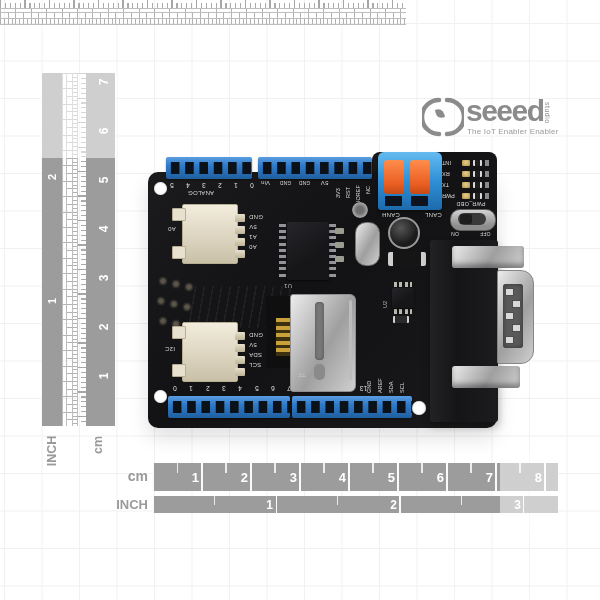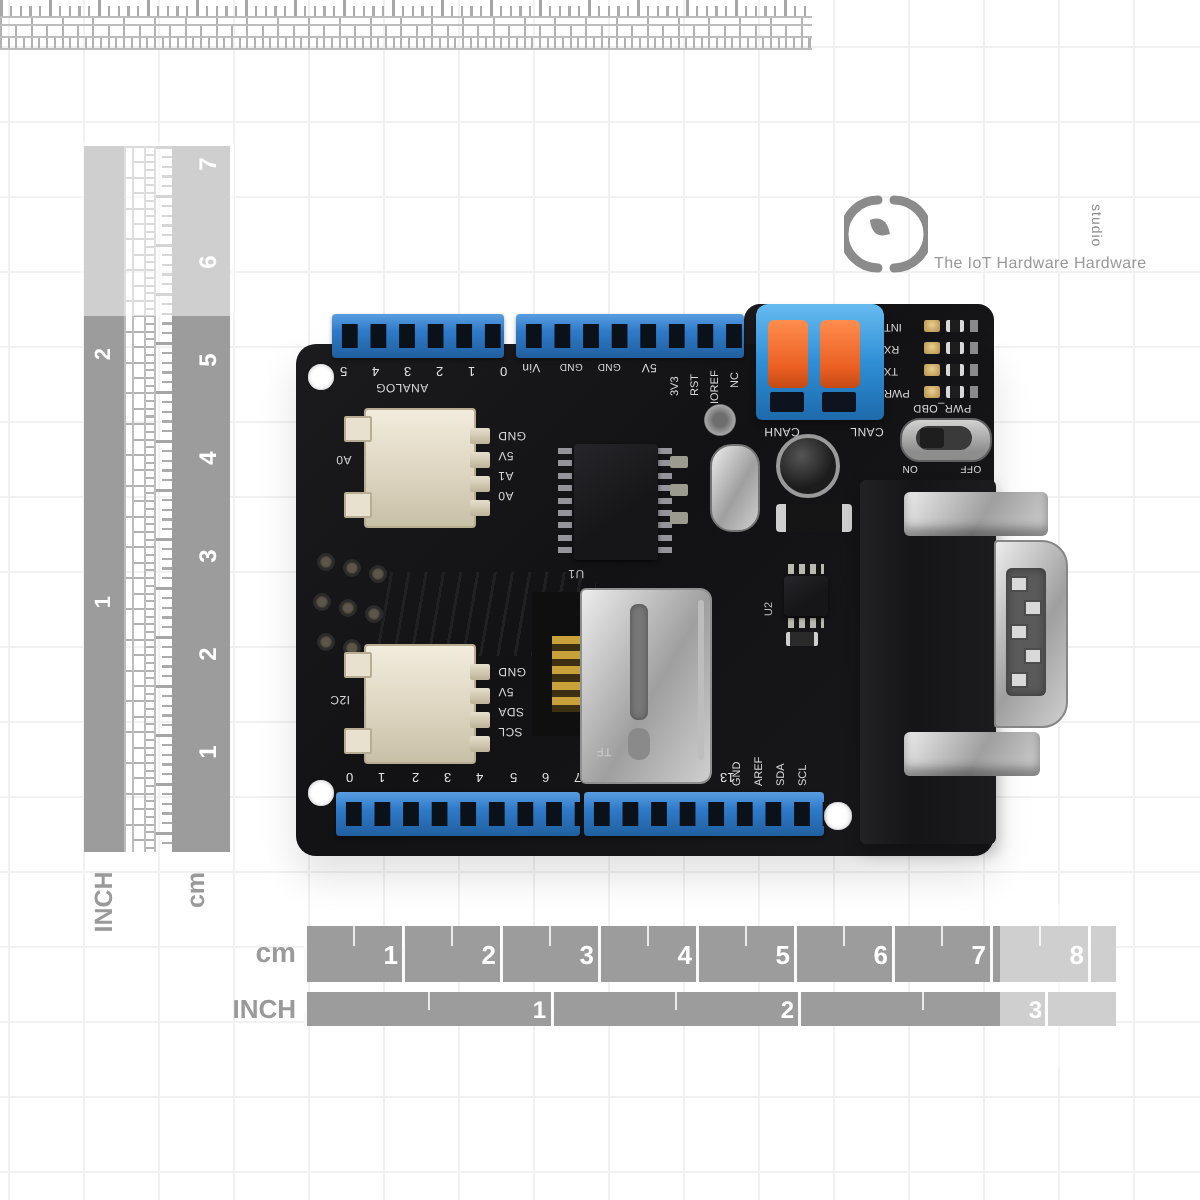--- a/index.html
+++ b/index.html
@@ -111,22 +111,23 @@
 </head>
 <body>
 
 <div class="stage">
 
   <svg class="abs" style="left:422px;top:96px;" width="42" height="42" viewBox="0 0 42 42">
     <path d="M17 4 A17 17 0 0 0 17 38" fill="none" stroke="#8b8b8b" stroke-width="4.5" stroke-linecap="round"></path>
     <path d="M25 4 A17 17 0 0 1 25 38" fill="none" stroke="#8b8b8b" stroke-width="4.5" stroke-linecap="round"></path>
     <path d="M13 14 q8 -3 10 7 q-9 3 -10 -7 Z" fill="#8b8b8b"></path>
   </svg>
+  <div class="abs" id="brand">seeed</div>
   <div class="abs" id="brand-sub">studio</div>
-  <div class="abs" id="tagline">The IoT Hardware Hardware</div>
+  <div class="abs" id="tagline">The IoT Enabler Enabler</div>
 
   <div class="abs" id="linch" style="position:absolute;background:#9c9c9c;"></div>
   <div class="abs" id="lfrac"></div>
   <div class="abs" id="lstrip"></div>
   <div class="abs" id="lcm" style="position:absolute;background:#9c9c9c;"></div>
 
   <span class="rnum rnum-l" style="left:94px;top:370px;">1</span>
   <span class="rnum rnum-l" style="left:94px;top:321px;">2</span>
   <span class="rnum rnum-l" style="left:94px;top:272px;">3</span>
   <span class="rnum rnum-l" style="left:94px;top:223px;">4</span>

